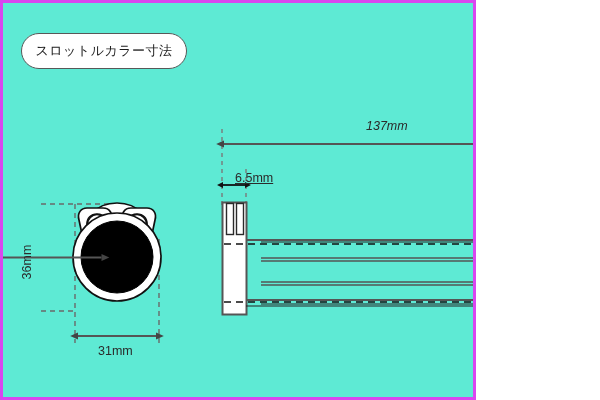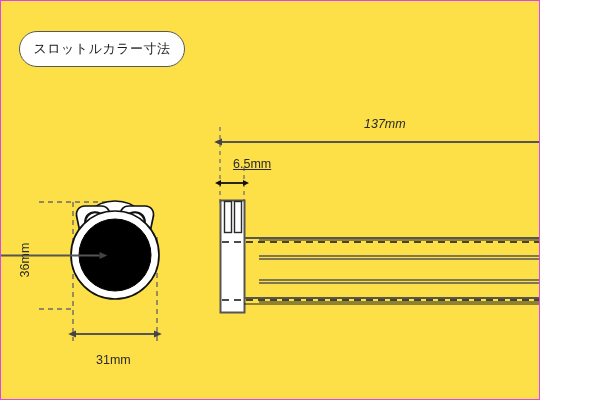--- a/index.html
+++ b/index.html
@@ -2,24 +2,24 @@
 <html><head>
 <meta charset="utf-8">
 <style>
   html, body {
     margin: 0;
     padding: 0;
     background: #ffffff;
   }
   #page {
     position: relative;
-    width: 540px;
+    width: 476px;
     height: 400px;
-    background: #fde047;
-    border: 1px solid #d946ef;
+    background: #5eead4;
+    border: 3px solid #d946ef;
     box-sizing: border-box;
     overflow: hidden;
     font-family: "Liberation Sans", "DejaVu Sans", sans-serif;
   }
   #drawing {
     position: absolute;
     left: 0;
     top: 0;
     width: 600px;
     height: 400px;
@@ -47,22 +47,22 @@
     font-family: "DejaVu Sans", "Liberation Sans", sans-serif;
   }
   .dim-label {
     position: absolute;
     font-size: 12.5px;
     color: #2b2b2b;
     white-space: nowrap;
     font-family: "Liberation Sans", "DejaVu Sans", sans-serif;
   }
   #lbl-137 { left: 363px; top: 116px; font-style: italic; }
-  #lbl-65  { left: 232px; top: 156px; text-decoration: underline; }
-  #lbl-31  { left: 95px;  top: 352px; }
+  #lbl-65  { left: 232px; top: 168px; text-decoration: underline; }
+  #lbl-31  { left: 95px;  top: 341px; }
   #lbl-36  {
     left: -6px; top: 252px;
     transform: rotate(-90deg);
     transform-origin: 50% 50%;
     width: 60px;
     text-align: center;
   }
 </style>
 </head>
 <body>

